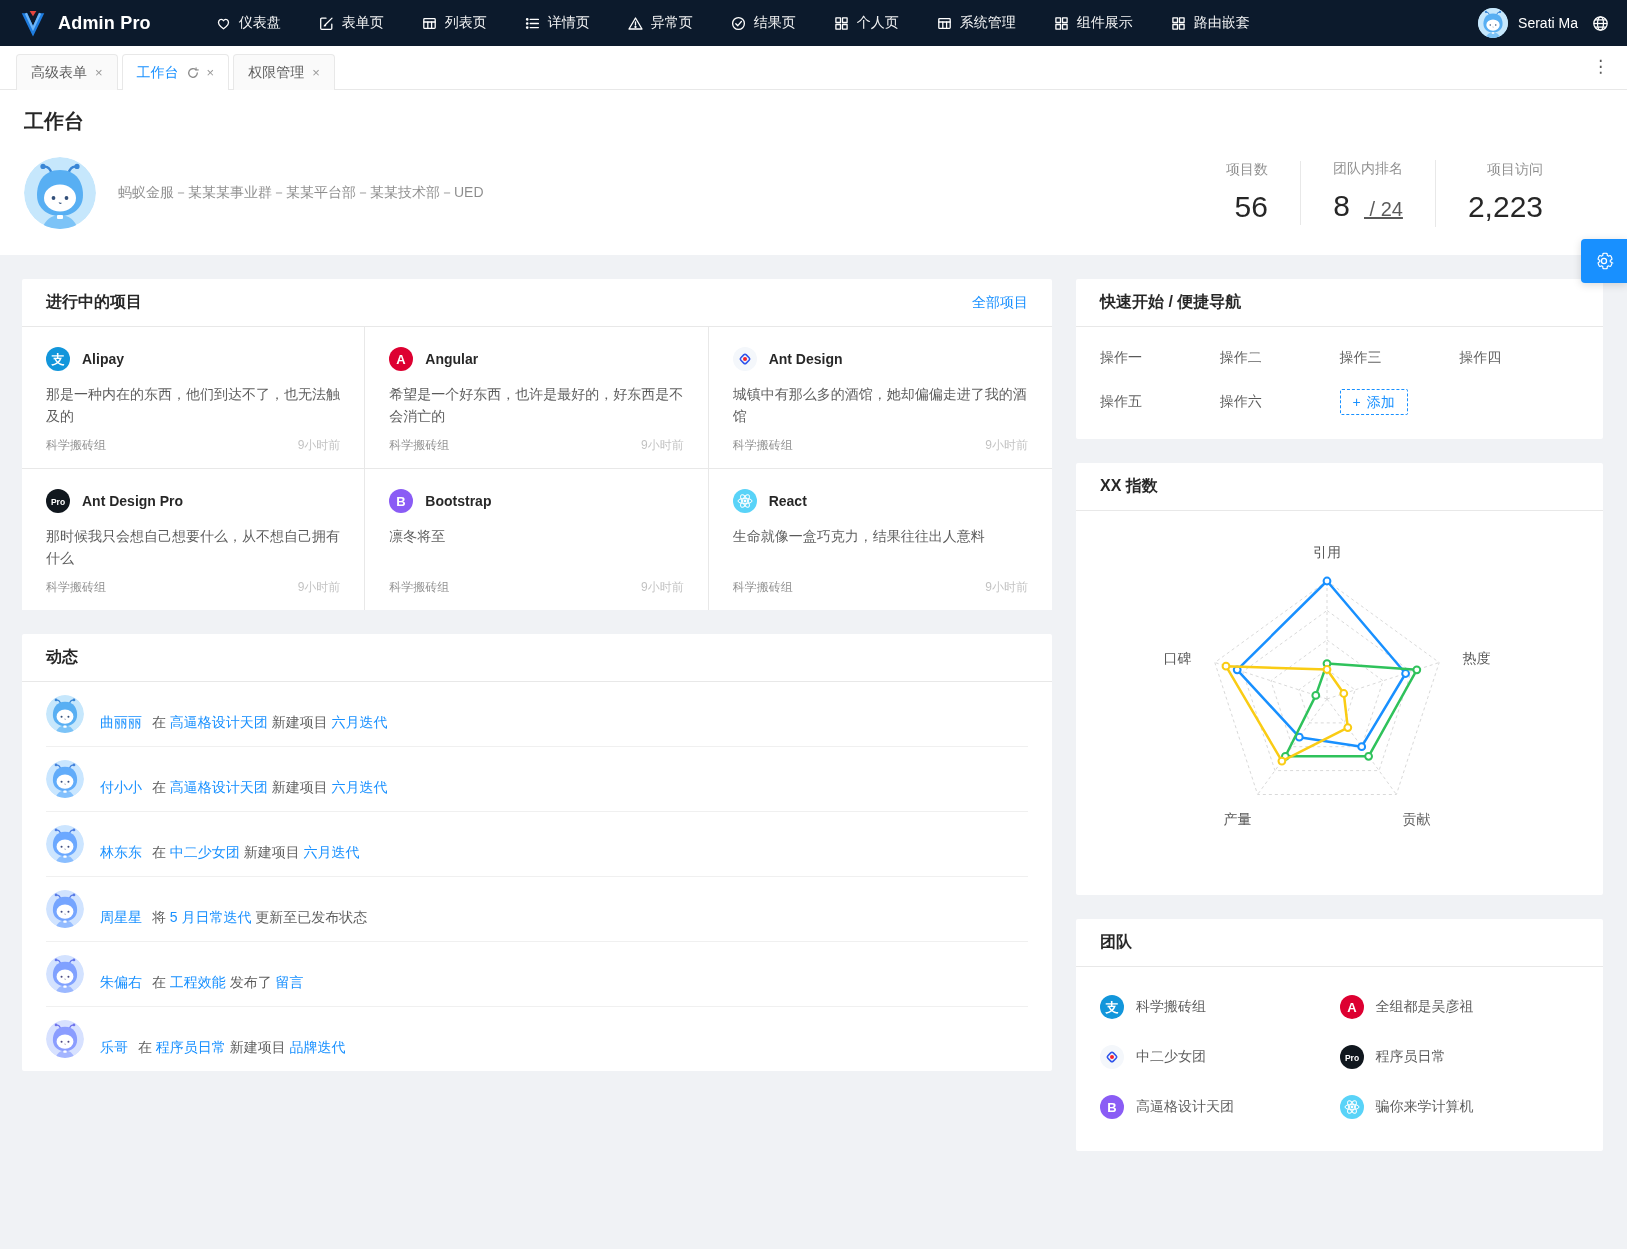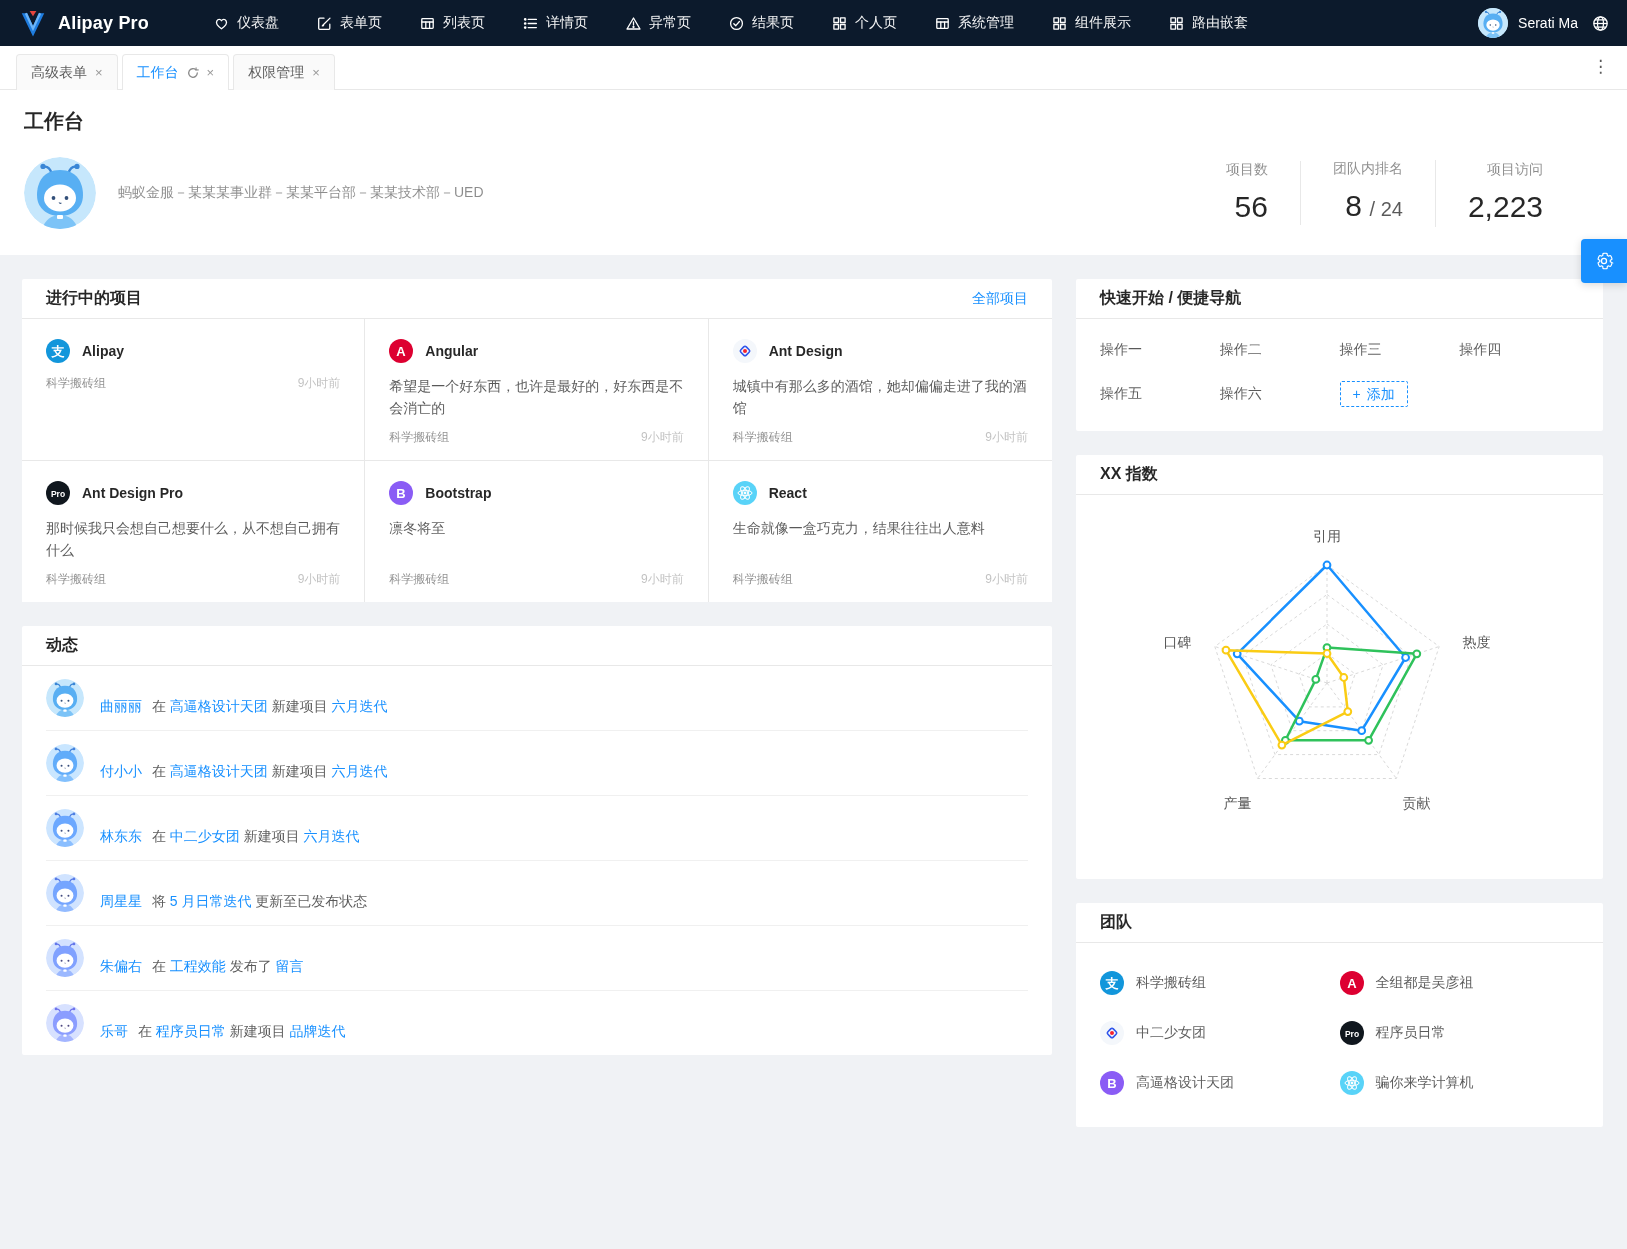--- a/index.html
+++ b/index.html
@@ -47,36 +47,36 @@
   .header-row { display: flex; align-items: center; }
   .big-avatar { width: 72px; height: 72px; border-radius: 50%; overflow: hidden; flex: none; }
   .greet-block { margin-left: 22px; }
   .greeting { font-size: 20px; font-weight: 500; color: rgba(0,0,0,0.85); margin-bottom: 12px; }
   .sub-greeting { font-size: 14px; color: rgba(0,0,0,0.45); }
   .stats { margin-left: auto; display: flex; align-items: center; padding-right: 60px; }
   .stat { padding: 0 32px; text-align: right; border-right: 1px solid #e8e8e8; }
   .stat:last-child { border-right: none; padding-right: 0; }
   .stat-label { font-size: 14px; color: rgba(0,0,0,0.45); margin-bottom: 10px; font-family: Liberation Serif, serif; }
   .stat-value { font-size: 30px; color: rgba(0,0,0,0.85); line-height: 36px; }
-  .stat-suffix { font-size: 20px; color: rgba(0,0,0,0.65); margin-left: 2px; }
+  .stat-suffix { font-size: 20px; color: rgba(0,0,0,0.65); margin-left: 14px; text-decoration: underline; }
   
   .settings-fab {
     position: absolute; right: 0; top: 239px; width: 46px; height: 44px;
     background: #1890ff; border-radius: 4px 0 0 4px; color: #fff;
     display: flex; align-items: center; justify-content: center; font-size: 20px;
     cursor: pointer; z-index: 20; box-shadow: 0 2px 8px rgba(0,0,0,0.15);
   }
   
   .content { display: flex; gap: 24px; padding: 24px 24px 24px 22px; align-items: flex-start; }
   .col-left { flex: 1; min-width: 0; }
   .col-right { width: 527px; flex: none; }
   .panel { background: #fff; border-radius: 2px; }
   .panel + .panel { margin-top: 24px; }
   .panel-header {
-    height: 40px; display: flex; align-items: center; justify-content: space-between;
+    height: 48px; display: flex; align-items: center; justify-content: space-between;
     padding: 0 24px; border-bottom: 1px solid #e8e8e8;
   }
   .panel-title { font-size: 16px; font-weight: 600; color: rgba(0,0,0,0.85); }
   .link { color: #1890ff; cursor: pointer; text-decoration: none; }
   
   .projects-grid { display: grid; grid-template-columns: 1fr 1fr 1fr; }
   .project-card { padding: 20px 24px 14px 24px; border-right: 1px solid #e8e8e8; border-bottom: 1px solid #e8e8e8; cursor: pointer; background:#fff; }
   .project-card:nth-child(3n) { border-right: none; }
   .project-card:nth-child(n+4) { border-bottom: none; }
   .project-head { display: flex; align-items: center; gap: 12px; margin-bottom: 12px; }
@@ -114,21 +114,21 @@
 
 <header class="navbar">
   <div class="brand">
     <span class="icon">
       <svg width="30" height="30" viewBox="0 0 40 40">
         <path d="M5 7 L20 38 L35 7 L27.5 7 L20 24 L12.5 7 Z" fill="#1f7de0"></path>
         <path d="M10.5 7 L20 27.5 L29.5 7" fill="none" stroke="#6db5f7" stroke-width="3"></path>
         <polygon points="15.5,4 24.5,4 20,11" fill="#e5453d"></polygon>
       </svg>
     </span>
-    <span class="brand-title">Alipay Pro</span>
+    <span class="brand-title">Admin Pro</span>
   </div>
   <nav class="nav-menu">
       <div class="nav-item">
         <span class="icon">
           <svg width="15" height="15" viewBox="0 0 15 15" fill="none" stroke="#fff" stroke-width="1.3" stroke-linecap="round" stroke-linejoin="round">
             <path d="M7.5 12.8 C3.2 9.6 1.6 7 2.9 4.8 C4 2.9 6.5 3 7.5 4.8 C8.5 3 11 2.9 12.1 4.8 C13.4 7 11.8 9.6 7.5 12.8 Z"></path>
           </svg>
         </span>
         <span>仪表盘</span>
       </div>
@@ -341,20 +341,21 @@
           <div class="project-card">
             <div class="project-head">
               <span class="proj-icon icon">
                 <svg width="24" height="24" viewBox="0 0 24 24">
                   <circle cx="12" cy="12" r="12" fill="#1296db"></circle>
                   <text x="12" y="16.8" font-size="13" font-weight="bold" fill="#fff" text-anchor="middle" font-family="DejaVu Sans,sans-serif">支</text>
                 </svg>
               </span>
               <a class="project-name">Alipay</a>
             </div>
+            <div class="project-desc">那是一种内在的东西，他们到达不了，也无法触及的</div>
             <div class="project-foot">
               <a class="project-group">科学搬砖组</a>
               <span class="project-time">9小时前</span>
             </div>
           </div>
           <div class="project-card">
             <div class="project-head">
               <span class="proj-icon icon">
                 <svg width="24" height="24" viewBox="0 0 24 24">
                   <circle cx="12" cy="12" r="12" fill="#dd0031"></circle>

